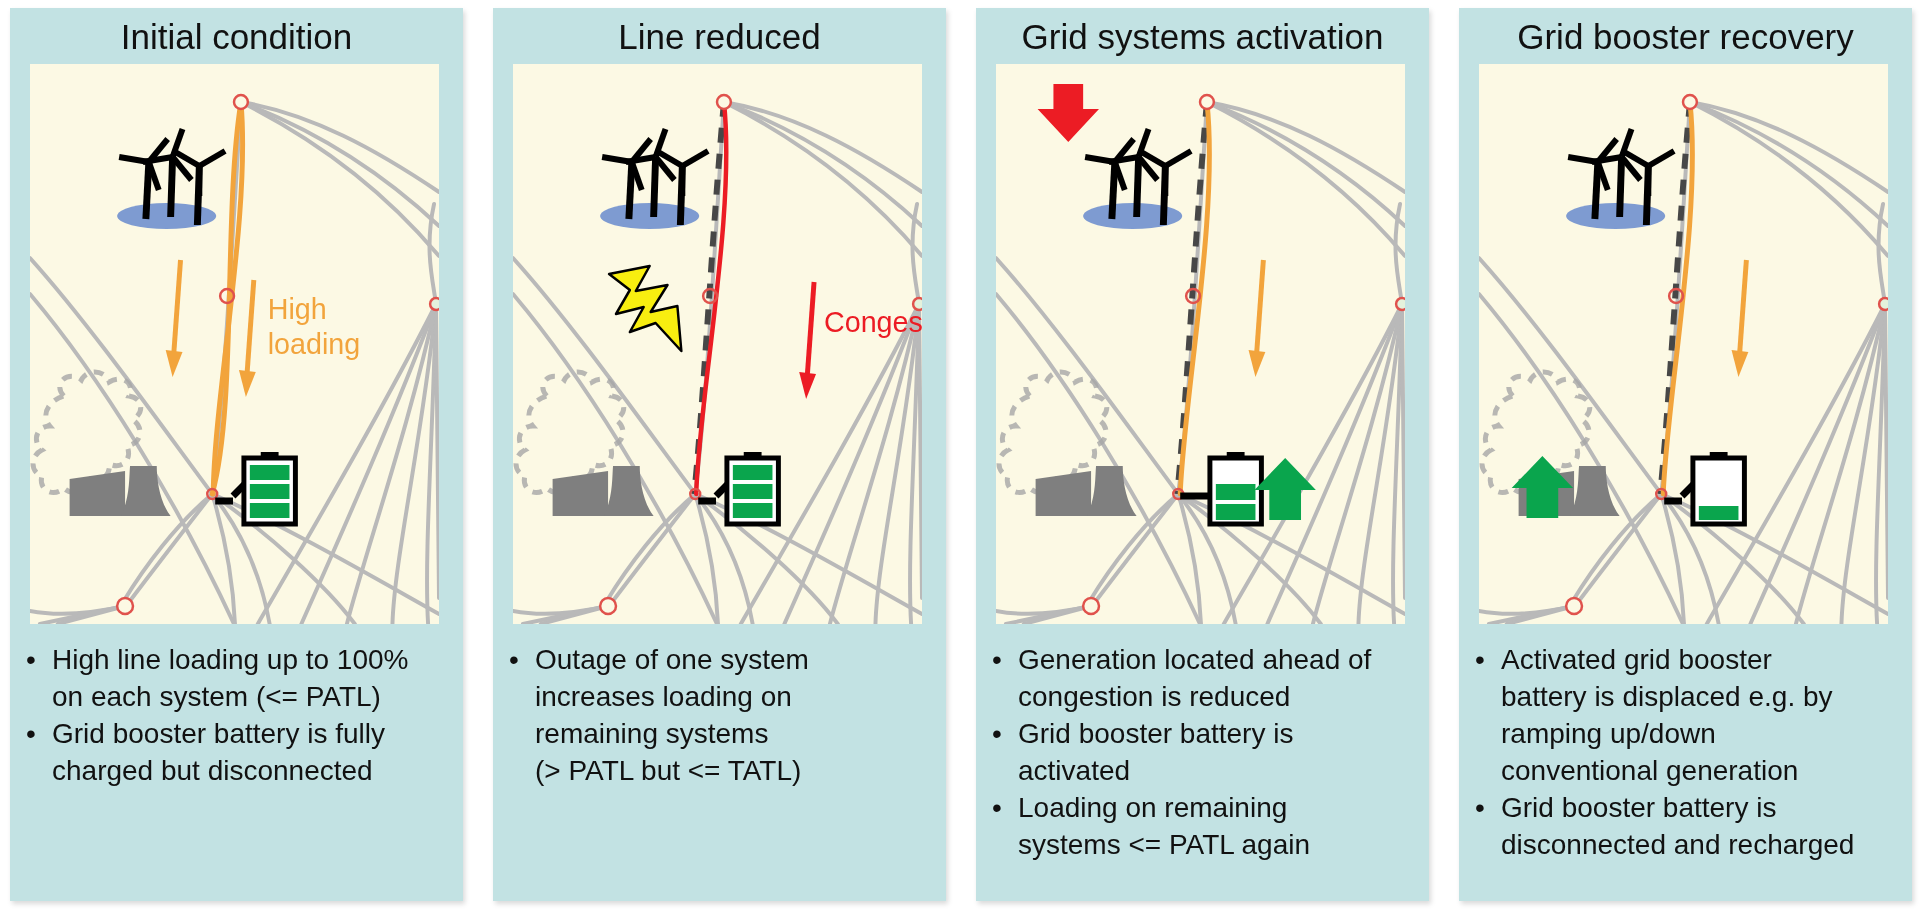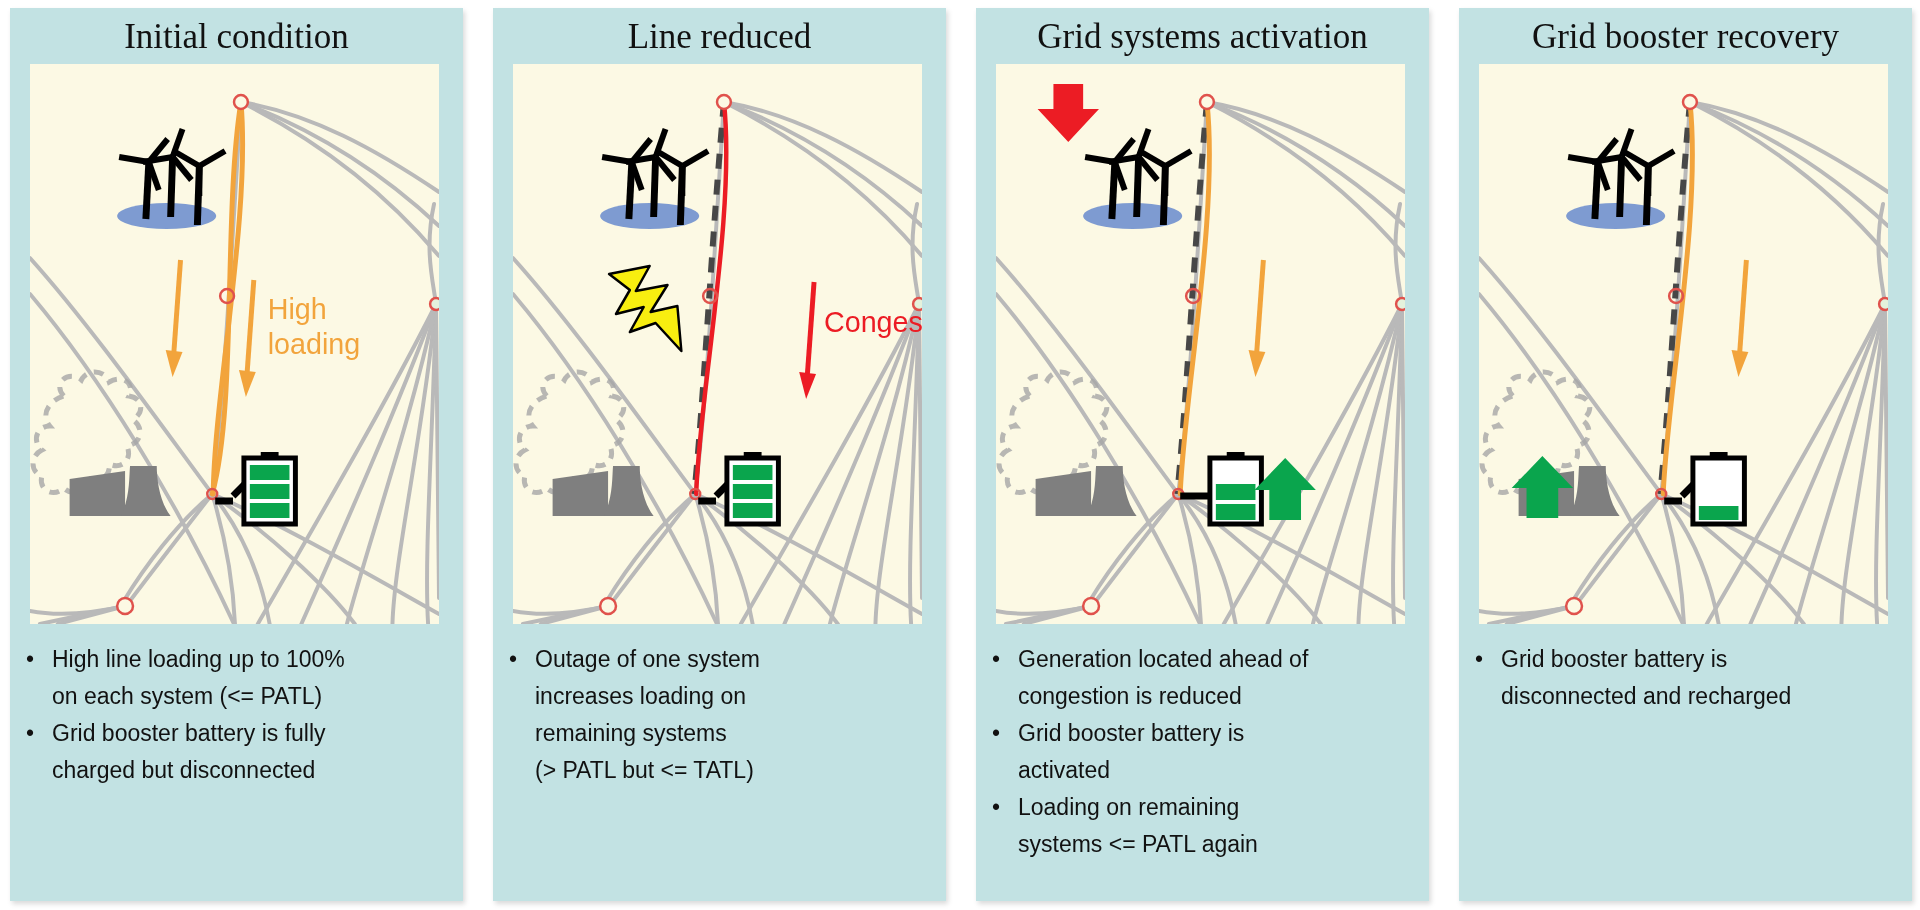--- a/index.html
+++ b/index.html
@@ -8,31 +8,31 @@
     font-family:"Liberation Sans","DejaVu Sans",sans-serif;
     position:relative;overflow:hidden;color:var(--ink,#111);
   }
   .panel{
     position:absolute;top:8px;width:453px;height:893px;
     background:var(--teal,#c2e2e3);
     box-shadow:2px 3px 5px rgba(0,0,0,0.15);
   }
   .panel .title{
     margin:0;height:56px;line-height:58px;text-align:center;
-    font-size:35px;font-weight:400;color:var(--ink,#111);font-family:Liberation Serif, serif;
+    font-size:35px;font-weight:400;color:var(--ink,#111);
   }
   .figure{
     margin:0 24px 0 20px;height:560px;background:var(--cream,#fcf9e4);text-align:right;
   }
   .figure svg{display:block;width:100%;height:100%;}
   .bullets{
     list-style:none;margin:0;padding:17px 4px 0 8px;
   }
   .bullets li{
-    position:relative;padding-left:34px;font-size:23px;line-height:37px;
+    position:relative;padding-left:34px;font-size:28px;line-height:37px;
     white-space:pre-line;color:var(--ink,#111);
   }
   .bullets li::before{
     content:"\2022";position:absolute;left:8px;top:0;
   }
   
   #net path{stroke:var(--grayline,#b9b9b9);stroke-width:4;fill:none;stroke-linecap:round}
   #net path.blob{stroke:#a6a6a6;stroke-width:5;stroke-dasharray:10 8;fill:none;opacity:.8;stroke-linecap:butt}
   #nodes circle{stroke:var(--nodered,#e0524c);stroke-width:2.5}
   .under{stroke:var(--grayline,#b9b9b9);stroke-width:4;fill:none}
@@ -259,16 +259,20 @@
         <line x1="187" y1="437" x2="205" y2="437"></line>
         <line x1="205" y1="432" x2="227" y2="410"></line>
       </g>
       <g>
         <use href="#batt-frame"></use>
         <rect class="bar" x="222" y="442" width="40" height="14"></rect>
       </g>
     </svg>
   </div>
   <ul class="bullets">
+    <li>Activated grid booster
+battery is displaced e.g. by
+ramping up/down
+conventional generation</li>
     <li>Grid booster battery is
 disconnected and recharged</li>
   </ul>
 </section>
 
 </body></html>

